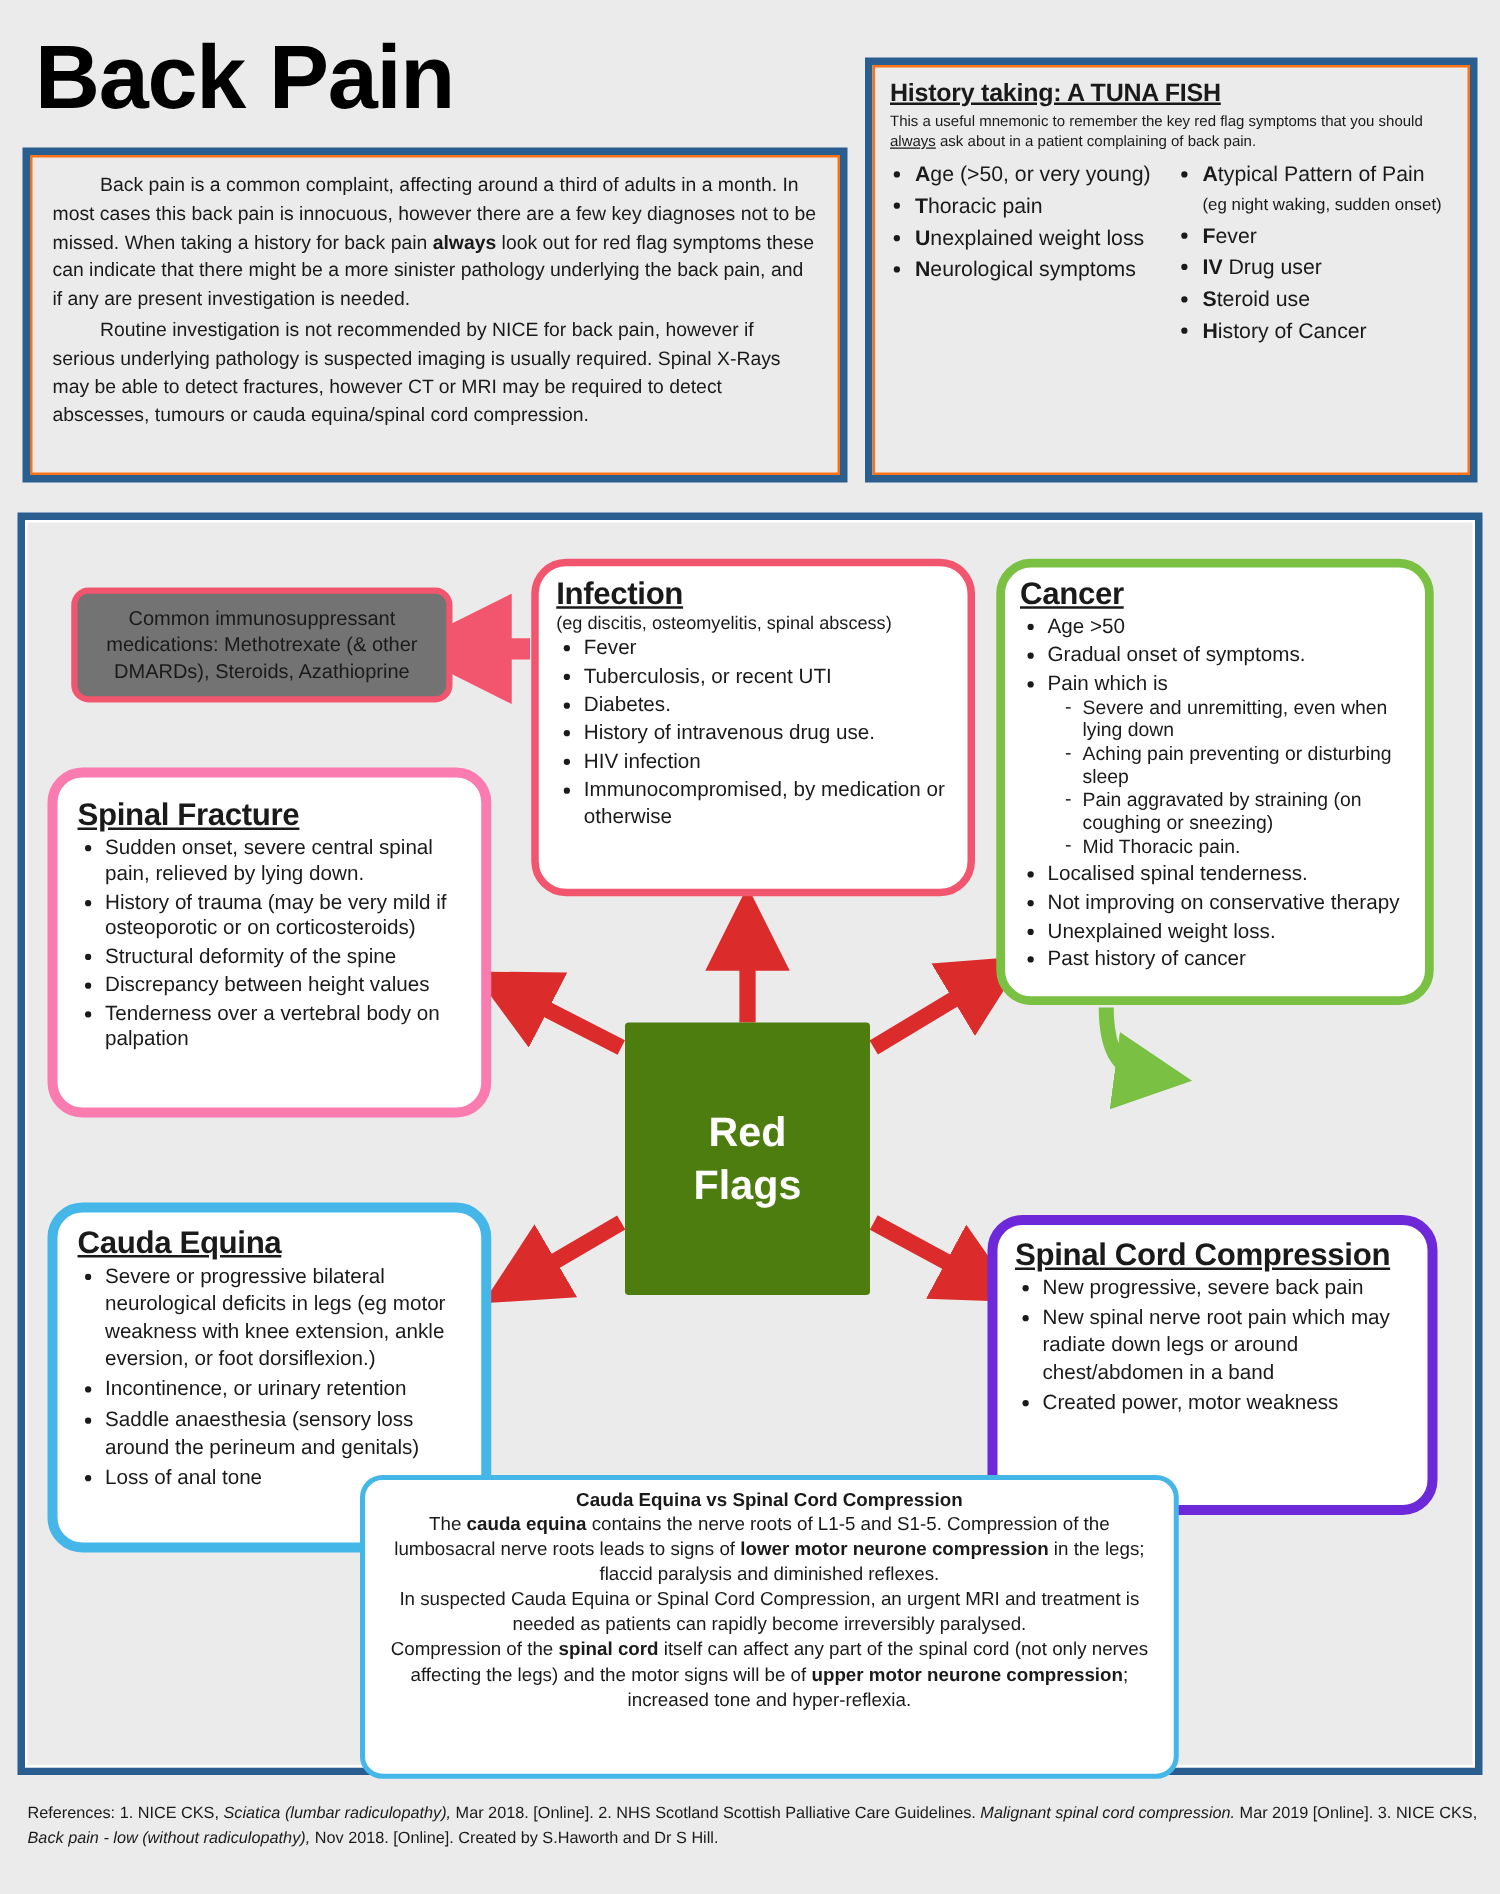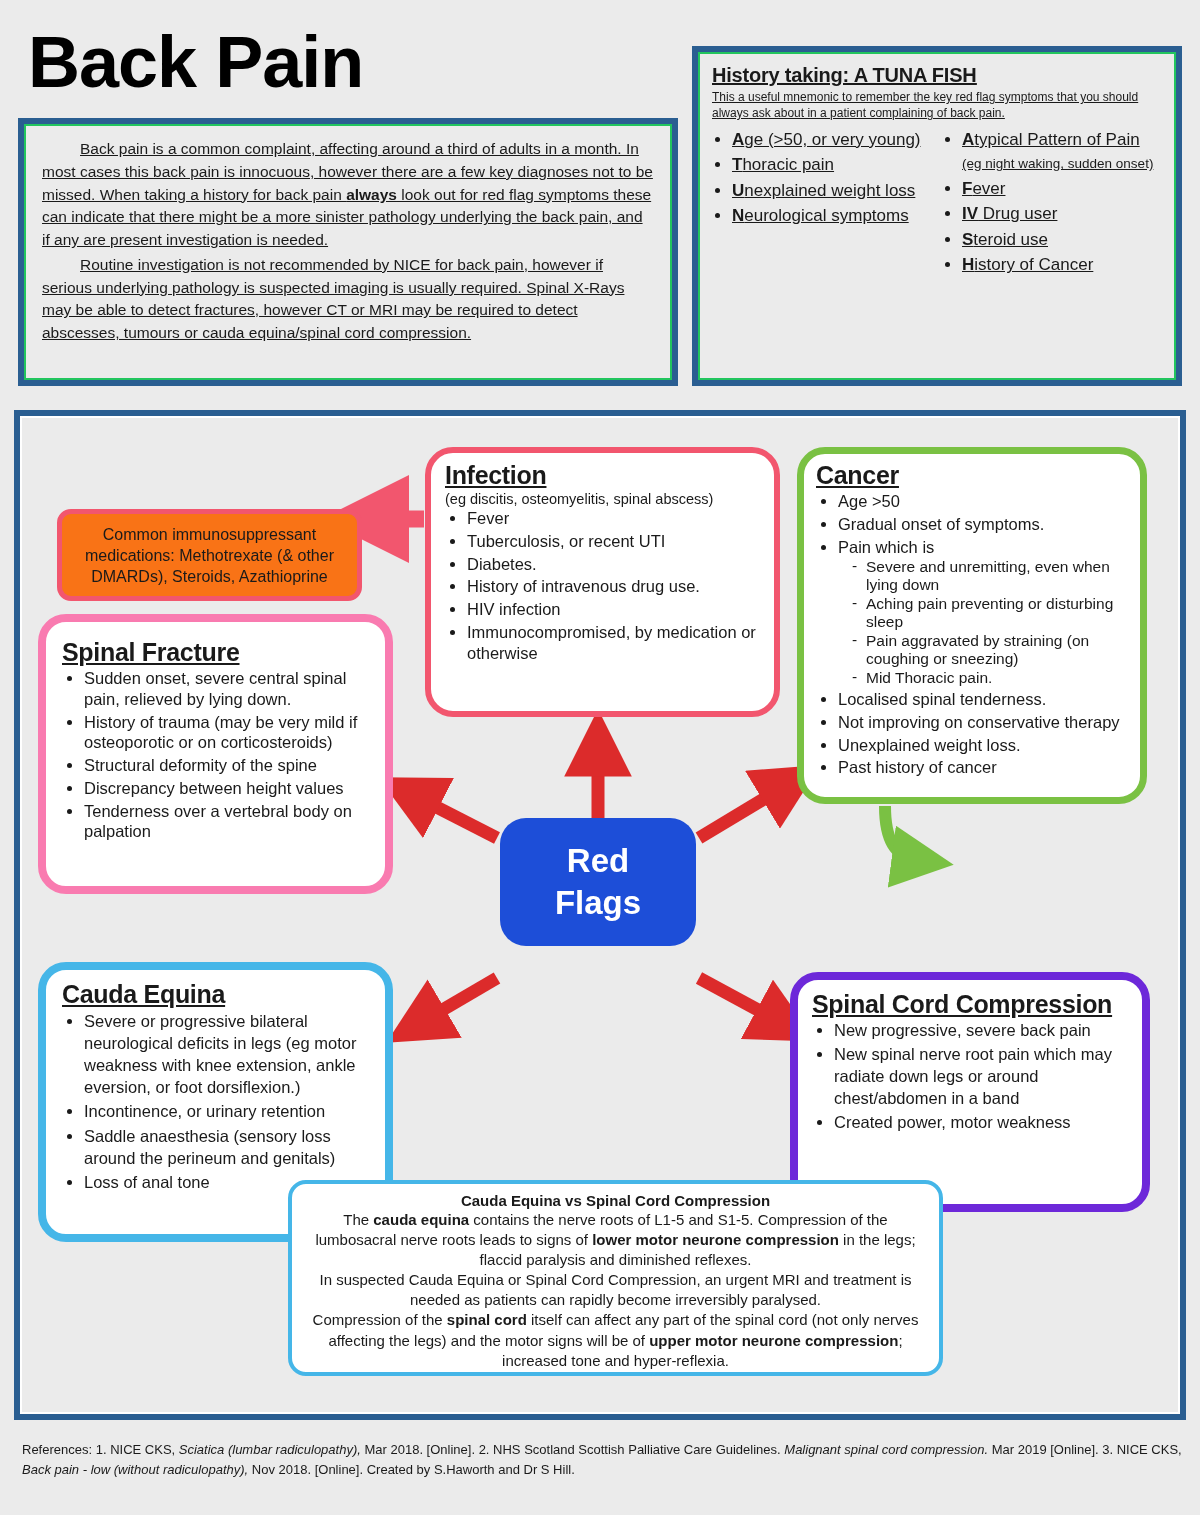--- a/index.html
+++ b/index.html
@@ -22,24 +22,23 @@
   }
 
   
   .blue-box{
     position:absolute;
     border:6px solid #2a5e91;
     background:#ebebeb;
     box-sizing:border-box;
   }
   .blue-box .inner{
-    border:2px solid #22c55e;
+    border:2px solid #f97316;
     height:100%;box-sizing:border-box;
     padding:10px 14px;
-    text-decoration:underline;
   }
   #intro-box{left:18px;top:118px;width:660px;height:268px;}
   #intro-box .inner{padding:12px 16px;}
   .intro-p{
     font-size:15.5px;line-height:1.47;text-indent:38px;margin:0;
   }
   .intro-p.second{margin-top:2px;}
   .intro-p b{font-weight:bold;}
 
   #mnemonic-box{left:692px;top:46px;width:490px;height:340px;}
@@ -107,47 +106,47 @@
   #card-cauda{left:38px;top:962px;width:355px;height:280px;border:8px solid #45b6e8;}
   #card-cauda .pad{padding:10px 12px 6px 16px;}
   #card-cauda ul{line-height:1.34;}
 
   #card-scc{left:790px;top:972px;width:360px;height:240px;border:8px solid #6d28d9;}
   #card-scc .pad{padding:10px 10px 6px 14px;}
   #card-scc ul{line-height:1.33;}
 
   
   .note{
-    position:absolute;background:#f97316;box-sizing:border-box;border-radius:14px;
-    text-align:center;z-index:4;margin-top:39px;
+    position:absolute;background:#737373;box-sizing:border-box;border-radius:14px;
+    text-align:center;z-index:4;
   }
   #note-immuno{
     left:57px;top:470px;width:305px;height:92px;border:5px solid #f2566e;
     padding:10px 12px;font-size:16px;line-height:1.32;
   }
   #note-mets{
     left:912px;top:818px;width:262px;height:106px;border:5px solid #7ac143;
     padding:10px 12px;font-size:16px;line-height:1.32;text-align:left;
     text-indent:22px;
   }
 
   
   #note-compare{
-    position:absolute;left:288px;top:1180px;width:655px;height:196px;
+    position:absolute;left:288px;top:1180px;width:655px;height:243px;
     background:#fff;border:4px solid #45b6e8;border-radius:18px;
     box-sizing:border-box;padding:8px 14px;text-align:center;z-index:6;
   }
   #note-compare .ct{font-size:15px;font-weight:bold;margin:0 0 1px 0;}
   #note-compare p{font-size:15px;line-height:1.34;margin:0;}
   #note-compare p b{font-weight:bold;}
 
   
   #red-flags{
-    position:absolute;left:500px;top:818px;width:196px;height:128px;
-    background:#1d4ed8;border-radius:26px;
+    position:absolute;left:500px;top:818px;width:196px;height:218px;
+    background:#4d7c0f;border-radius:3px;
     display:flex;align-items:center;justify-content:center;
     color:#fff;font-size:33px;font-weight:bold;line-height:1.28;
     text-align:center;z-index:5;
   }
 
   
   #arrows{position:absolute;left:0;top:0;width:1200px;height:1515px;z-index:2;}
 
   
   #references{

